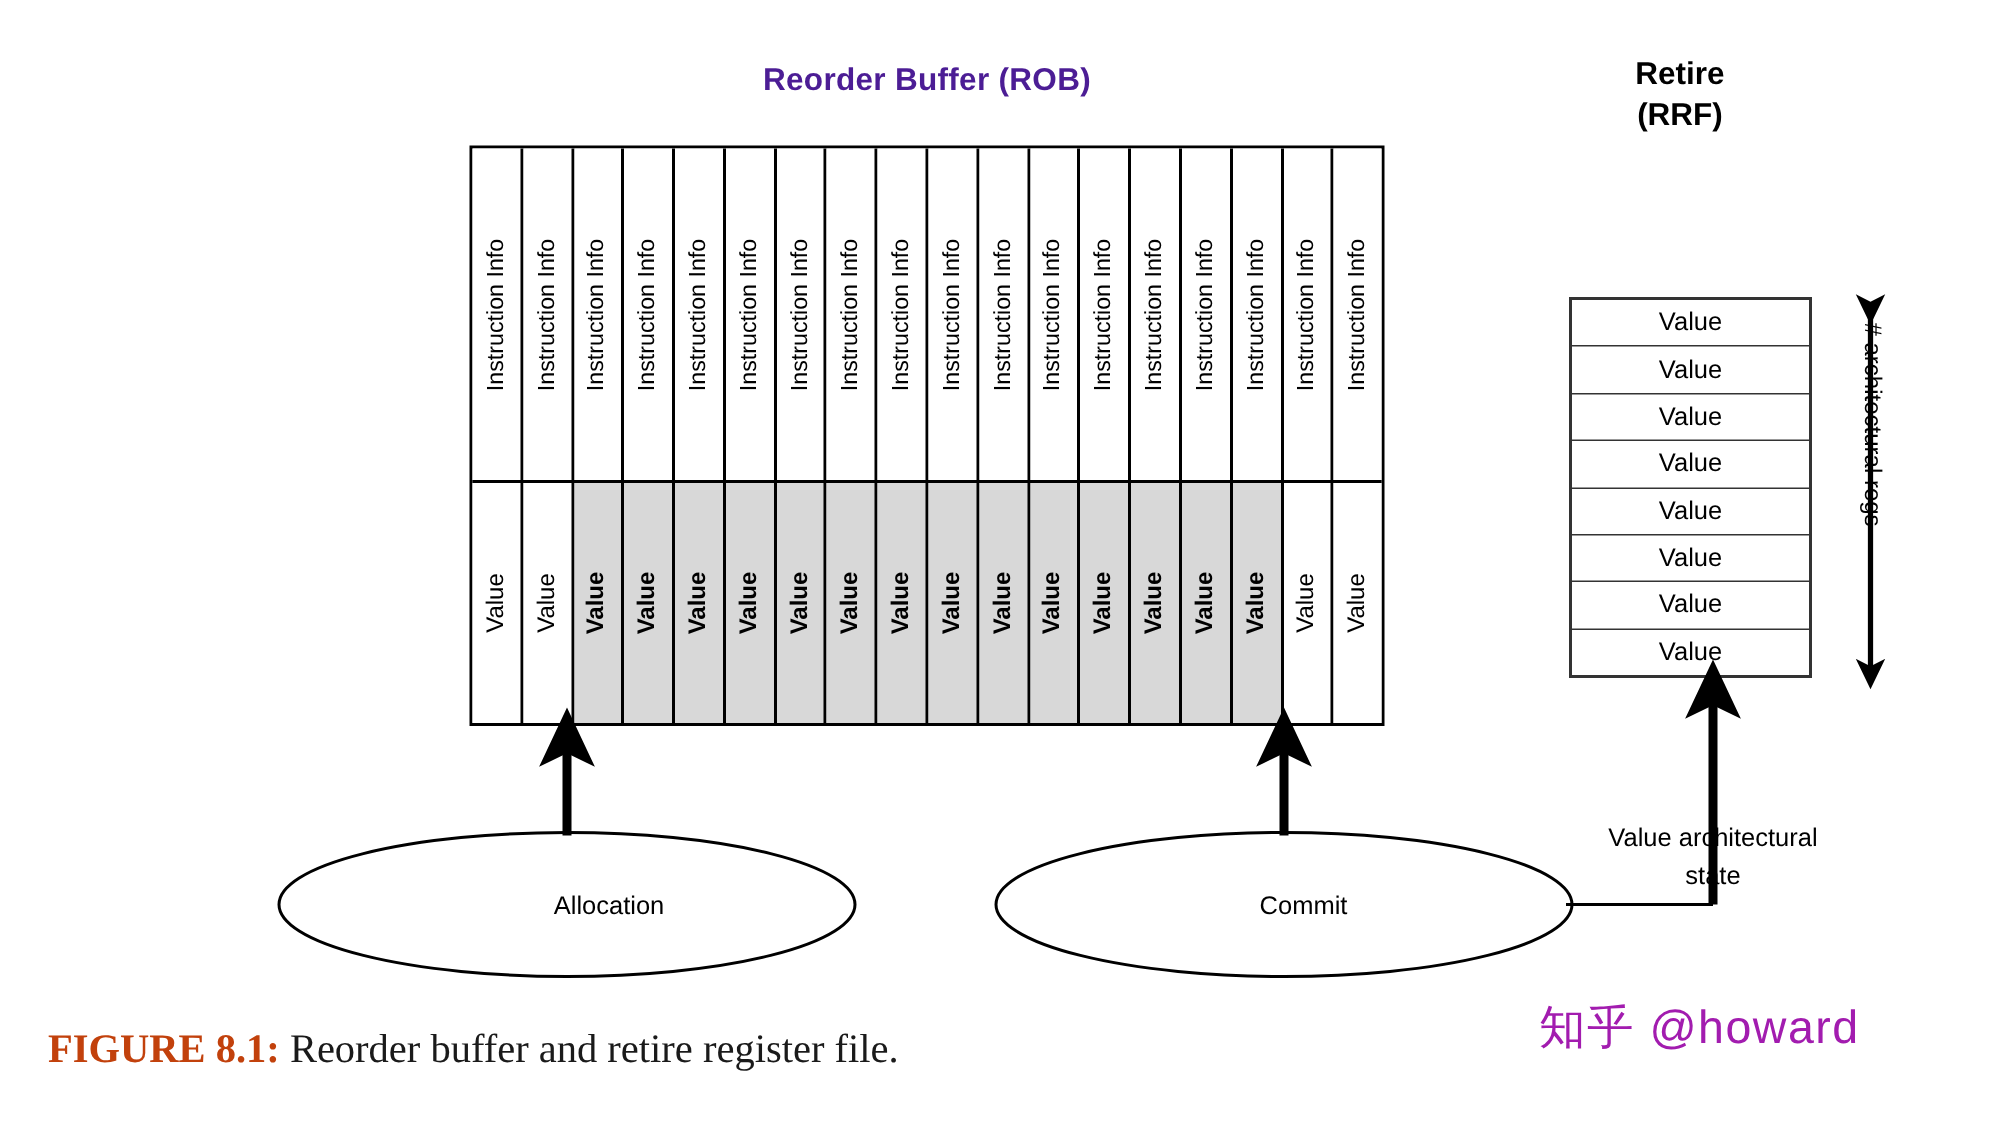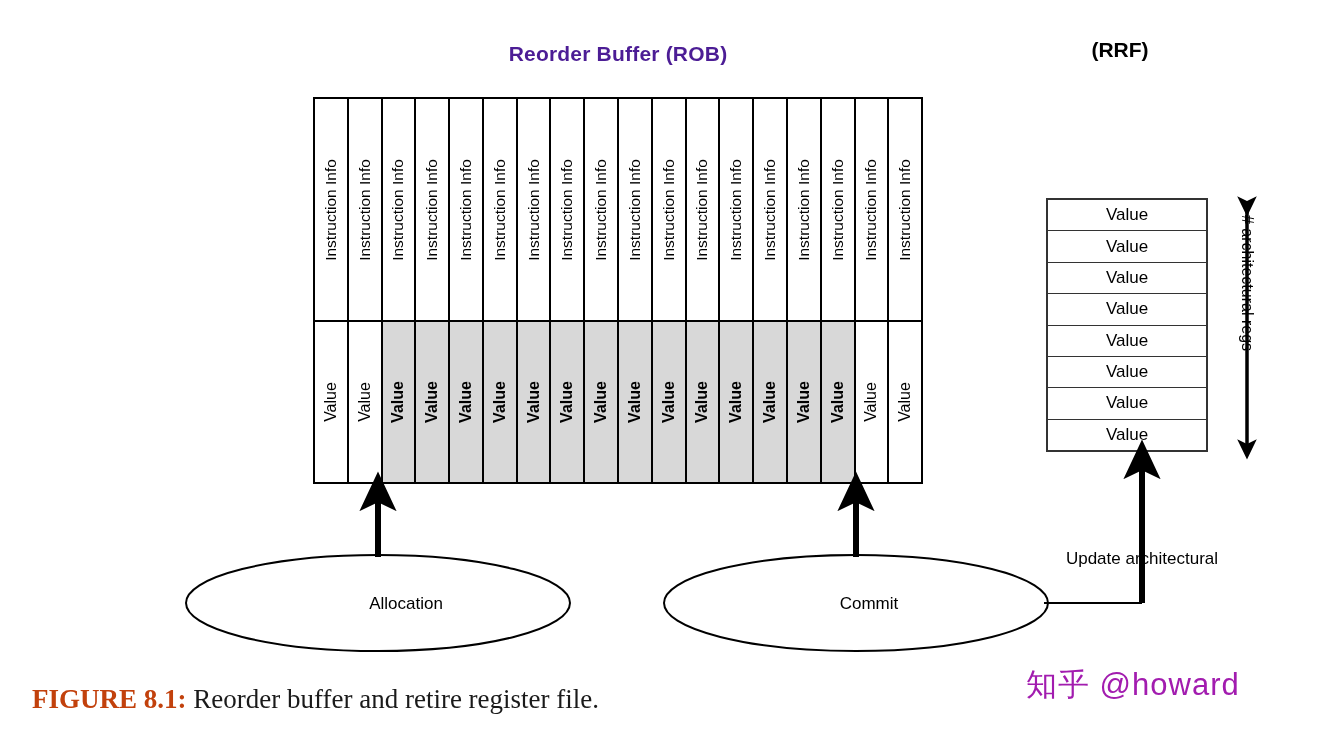--- a/index.html
+++ b/index.html
@@ -193,20 +193,21 @@
     letter-spacing: 1px;
     white-space: nowrap;
   }
 </style>
 </head>
 <body>
 
 <div class="rob-title">Reorder Buffer (ROB)</div>
 
 <div class="rrf-title">
+  <span>Retire</span>
   <span>(RRF)</span>
 </div>
 
 <div id="rob-table">
   <div class="rob-row info-row">
       <div class="rob-cell">
         <span class="vtext">Instruction Info</span>
       </div>
       <div class="rob-cell">
         <span class="vtext">Instruction Info</span>
@@ -353,20 +354,21 @@
 
   <line x1="1142" y1="603" x2="1142" y2="460" stroke="#000" stroke-width="6" marker-end="url(#arrowhead)"></line>
 
   <line x1="1247" y1="206" x2="1247" y2="449" stroke="#000" stroke-width="3.5" marker-start="url(#arrowhead-thin)" marker-end="url(#arrowhead-thin)"></line>
 </svg>
 
 <div class="ellipse-label" id="allocation-label">Allocation</div>
 <div class="ellipse-label" id="commit-label">Commit</div>
 
 <div id="update-state-label">
-  <div>Update architectural</div>
+  <div>Value architectural</div>
+  <div>state</div>
 </div>
 
 <div id="figure-caption">
   <span class="fignum">FIGURE 8.1:</span><span> Reorder buffer and retire register file.</span>
 </div>
 
 <div id="watermark">知乎 @howard</div>
 
 </body></html>

